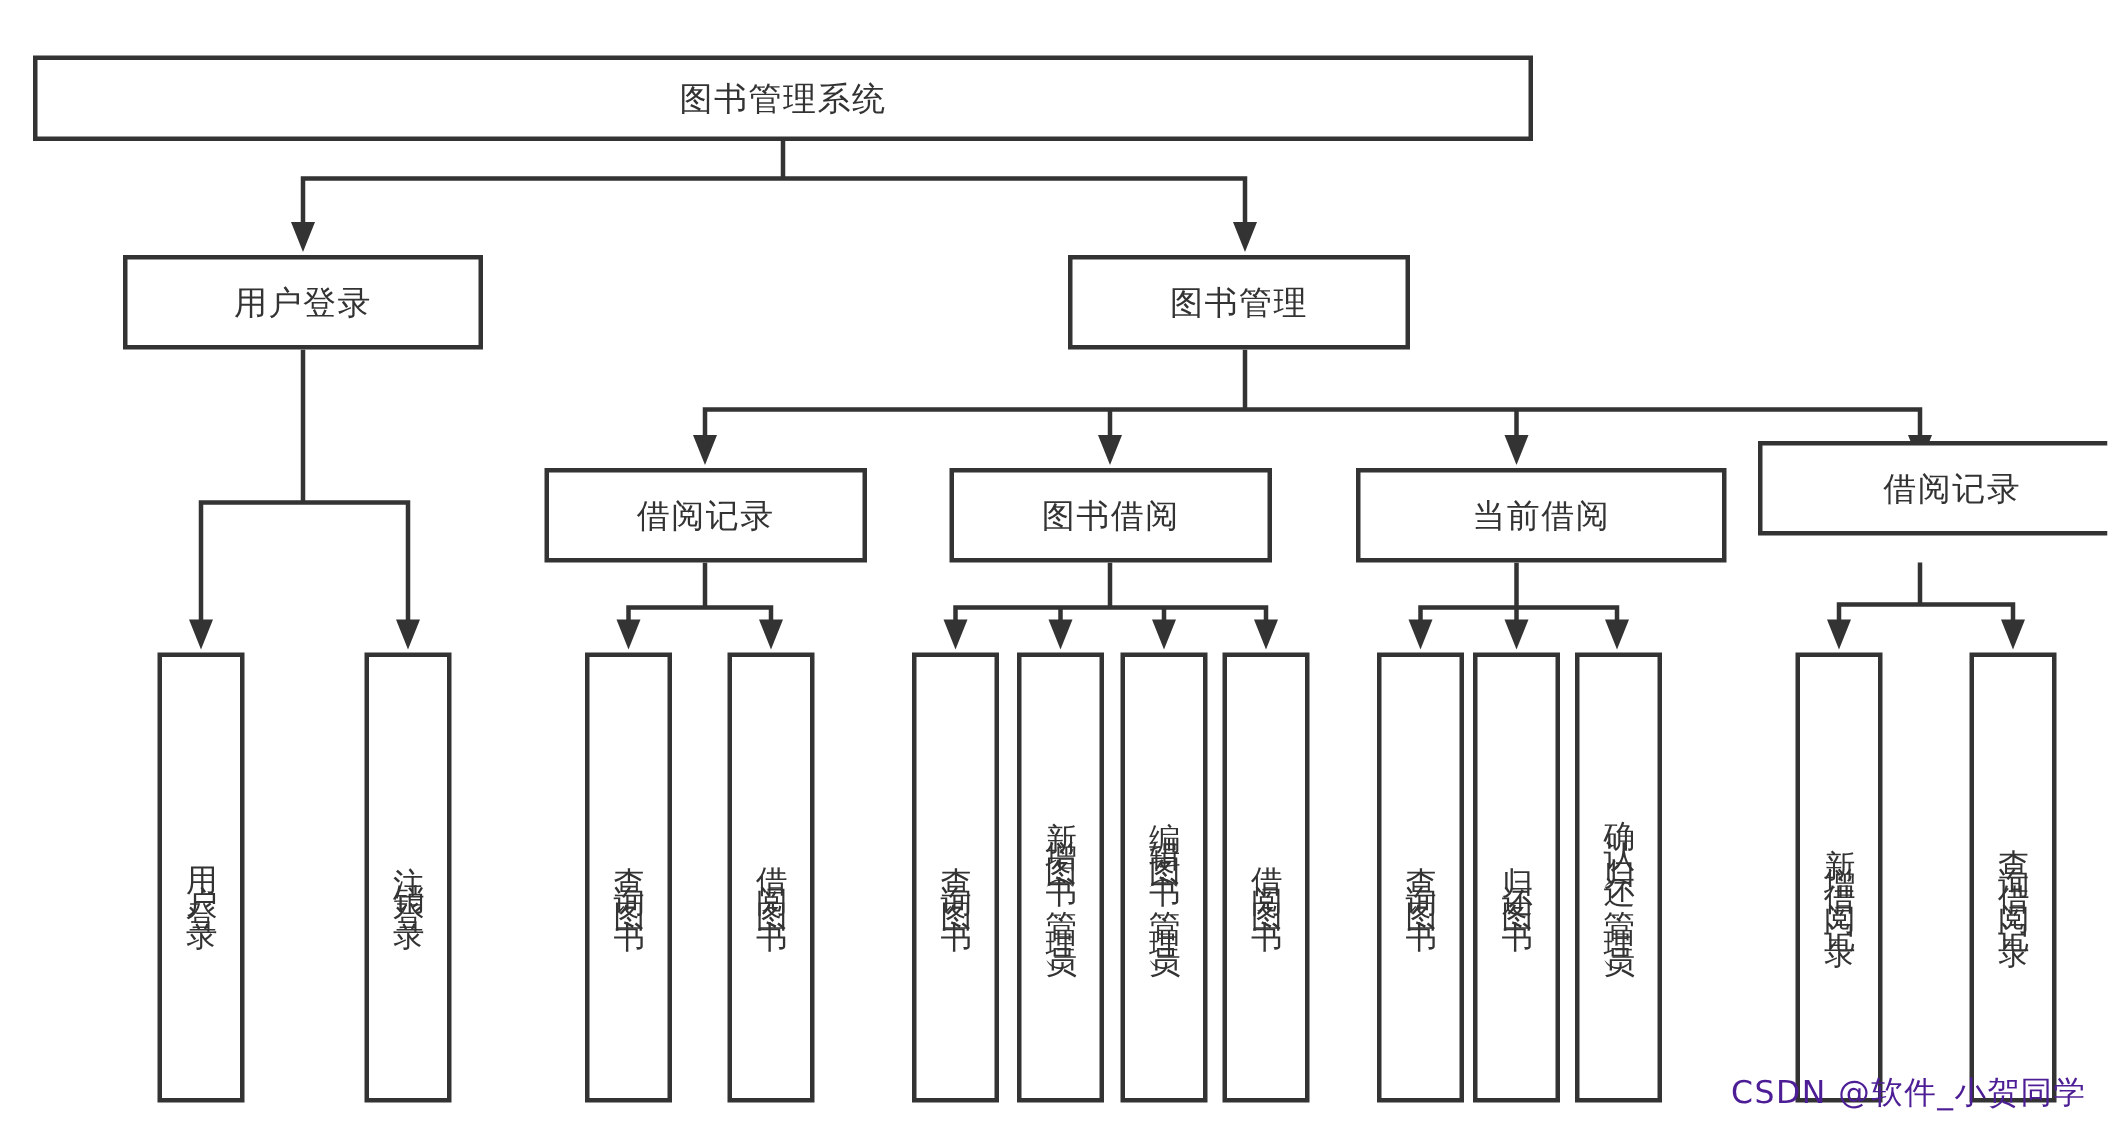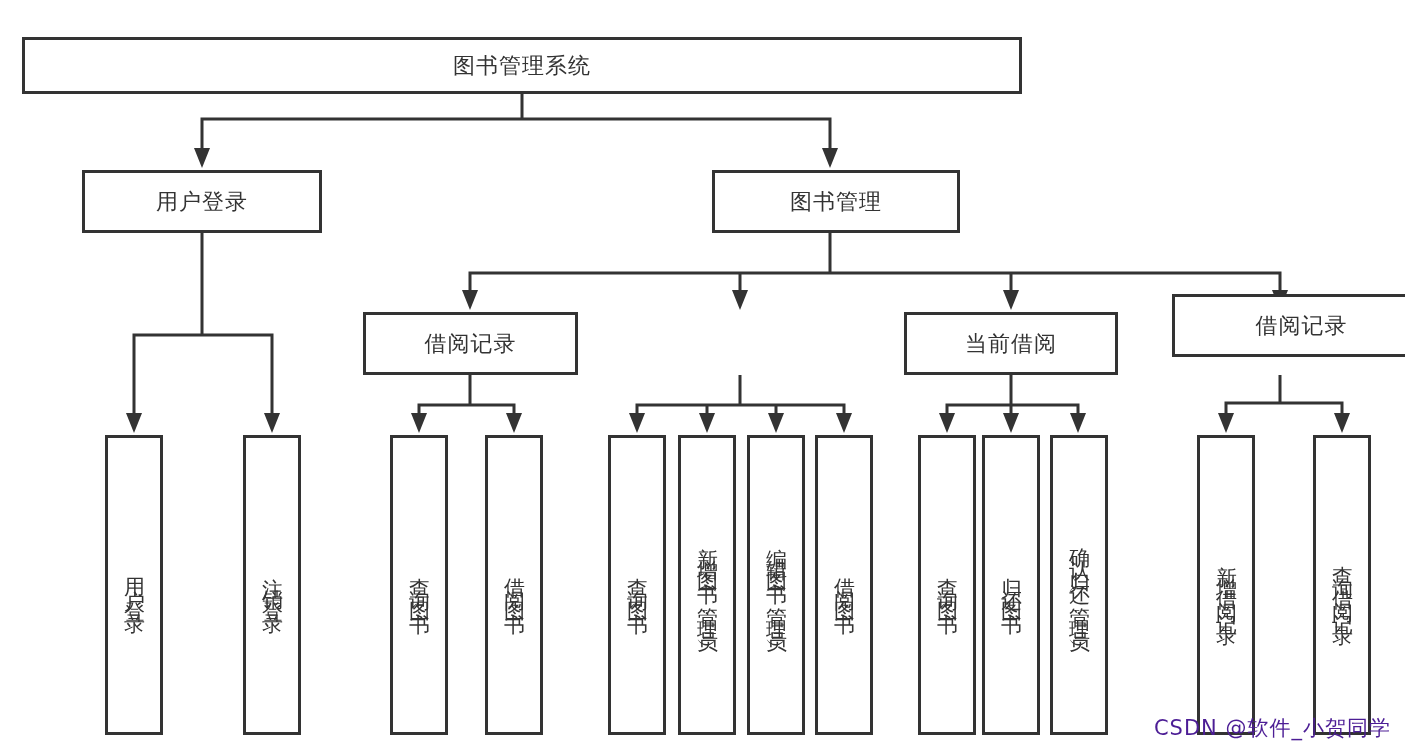--- a/index.html
+++ b/index.html
@@ -95,28 +95,31 @@
     </g>
   </svg>
 
   <div class="box" style="left:22px; top:13px; width:1000px; height:57px;margin-top:24px;">
     <span class="lbl">图书管理系统</span>
   </div>
 
   <div class="box" style="left:82px; top:170px; width:240px; height:63px;">
     <span class="lbl">用户登录</span>
   </div>
-  <div class="box" style="left:712px; top:170px; width:248px; height:63px;">
+  <div class="box" style="left:712px; top:170px; width:228px; height:63px;">
     <span class="lbl">图书管理</span>
   </div>
 
   <div class="box" style="left:363px; top:312px; width:215px; height:63px;">
     <span class="lbl">借阅记录</span>
   </div>
-  <div class="box" style="left:904px; top:312px; width:214px; height:63px;">
+  <div class="box" style="left:633px; top:312px; width:215px; height:63px;">
+    <span class="lbl">图书借阅</span>
+  </div>
+  <div class="box" style="left:904px; top:312px; width:247px; height:63px;">
     <span class="lbl">当前借阅</span>
   </div>
   <div class="box" style="left:1172px; top:294px; width:259px; height:63px;">
     <span class="lbl">借阅记录</span>
   </div>
 
   <div class="box v" style="left:105px; top:435px; width:58px; height:300px;">
     <span class="lbl">用户登录</span>
   </div>
   <div class="box v" style="left:243px; top:435px; width:58px; height:300px;">

